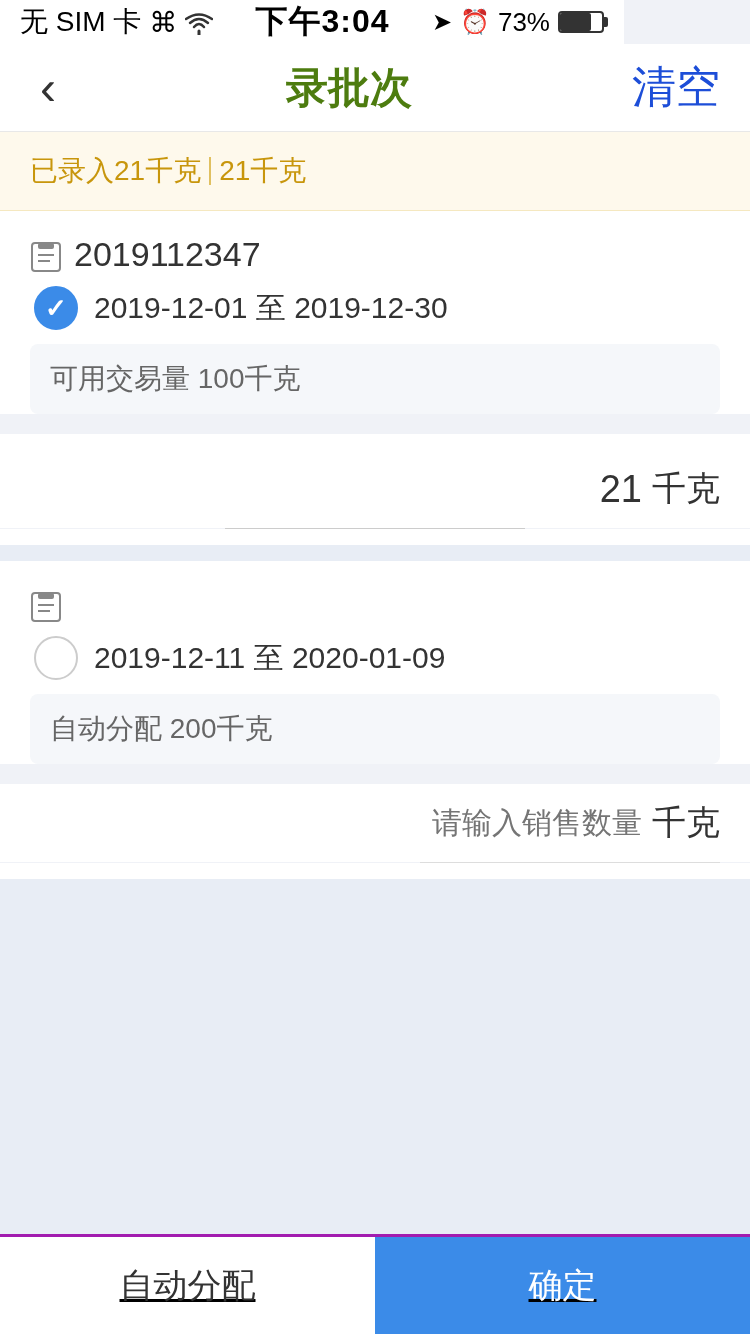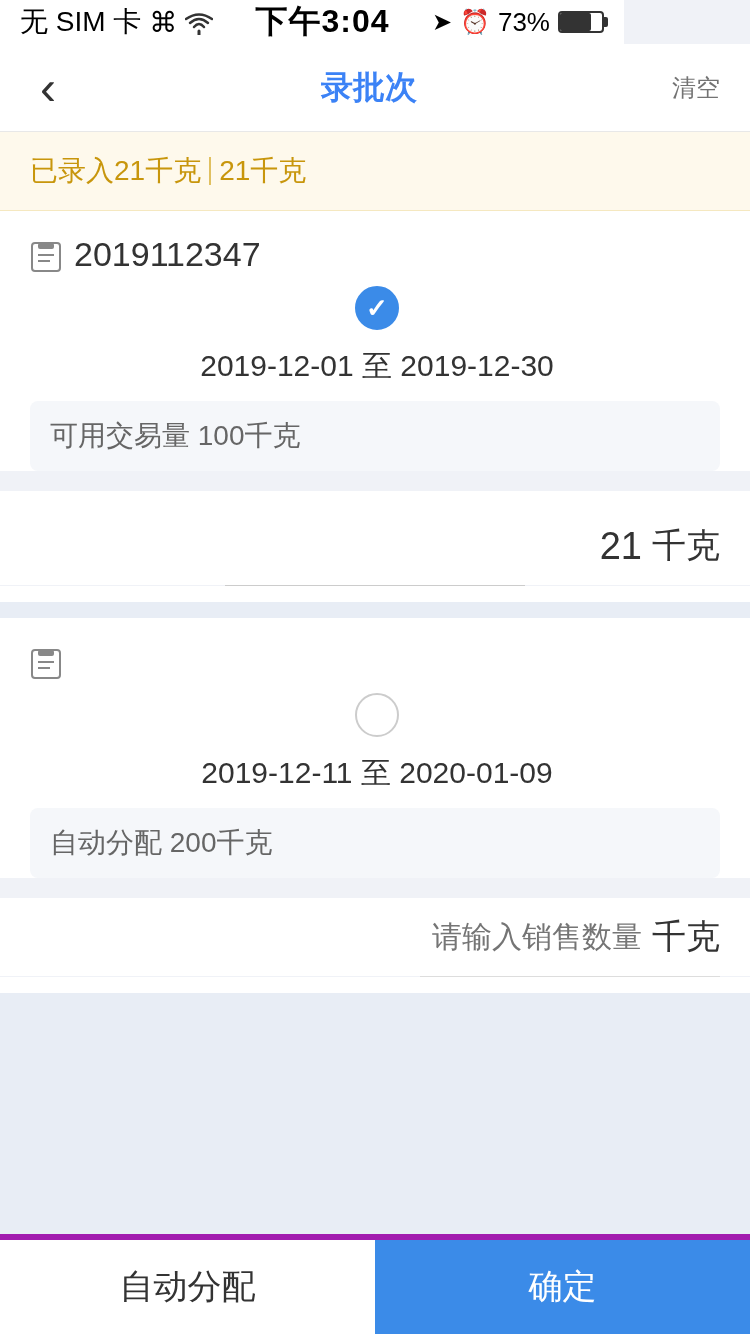--- a/index.html
+++ b/index.html
@@ -79,28 +79,28 @@
       padding: 0 30px;
       border-bottom: 1px solid #e8e8e8;
     }
     .nav-back {
       font-size: 36px;
       color: #333;
       cursor: pointer;
       padding: 10px;
     }
     .nav-title {
-      font-size: 32px;
+      font-size: 42px;
       font-weight: 600;
-      color: #3b82f6;
+      color: #4d7c0f;
       text-align: right;
     }
     .nav-clear {
-      font-size: 24px;
-      color: #737373;
+      font-size: 44px;
+      color: #1d4ed8;
       cursor: pointer;
     }
 
     
     .info-banner {
       width: 750px;
       background: #fef9ec;
       padding: 20px 30px;
       display: flex;
       align-items: center;
@@ -137,21 +137,20 @@
       font-size: 34px;
       color: #333;
       font-weight: 500;
     }
     .batch-date-row {
       display: flex;
       align-items: center;
       gap: 16px;
       margin-bottom: 14px;
       padding-left: 4px;
-      flex-direction: column;
     }
     .radio-circle {
       width: 44px;
       height: 44px;
       border-radius: 50%;
       border: 2px solid #ccc;
       background: #fff;
       flex-shrink: 0;
     }
     .radio-circle.checked {
@@ -249,21 +248,22 @@
 
     
     .bottom-bar {
       position: fixed;
       bottom: 0;
       left: 0;
       width: 750px;
       height: 100px;
       display: flex;
       background: #fff;
-      border-top: 6px solid #a21caf;
+      border-top: 3px solid #a21caf;
+      text-decoration: underline;
     }
     .btn-auto {
       flex: 1;
       display: flex;
       align-items: center;
       justify-content: center;
       font-size: 34px;
       color: #333;
       background: #fff;
       cursor: pointer;

